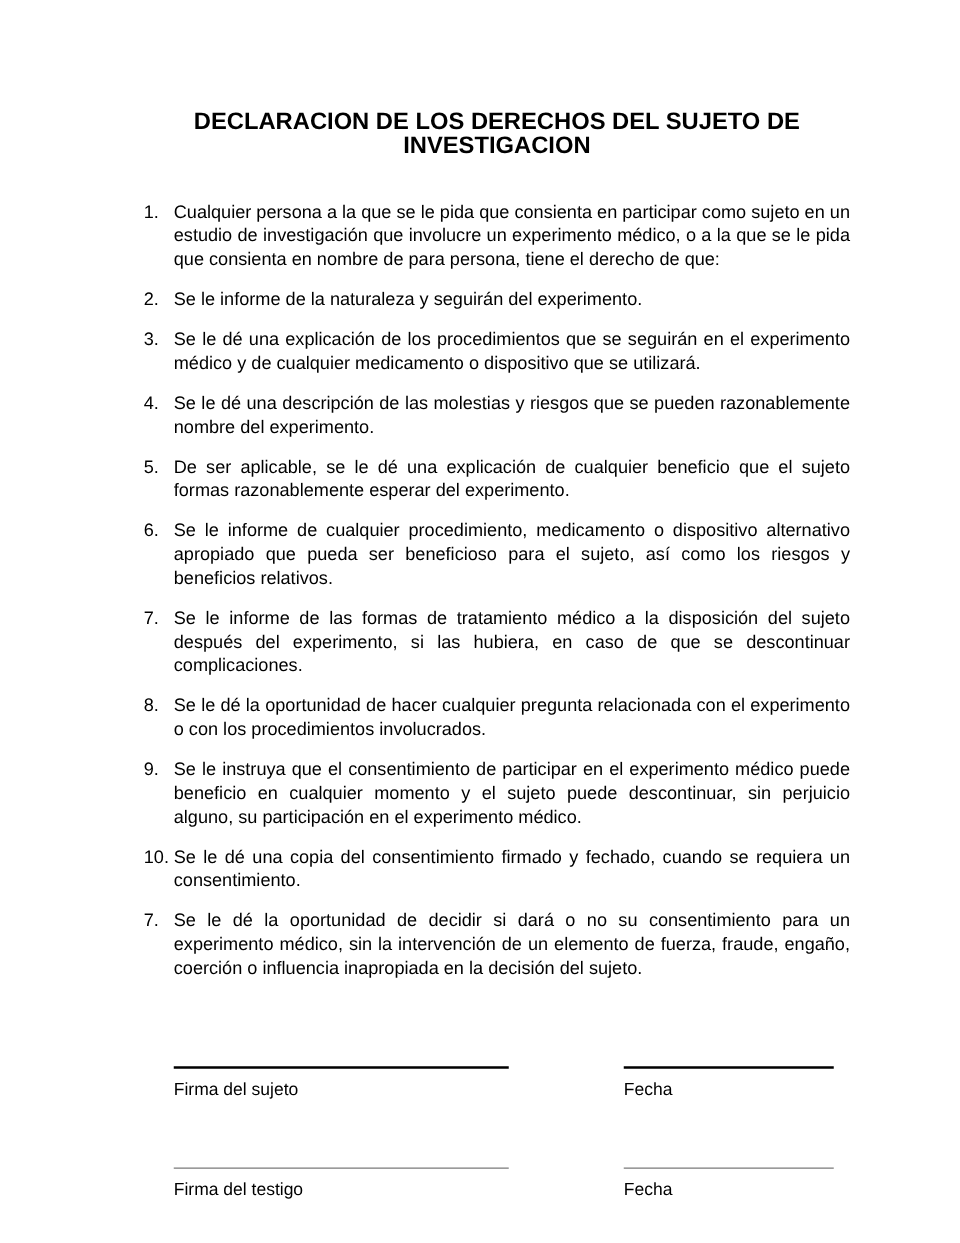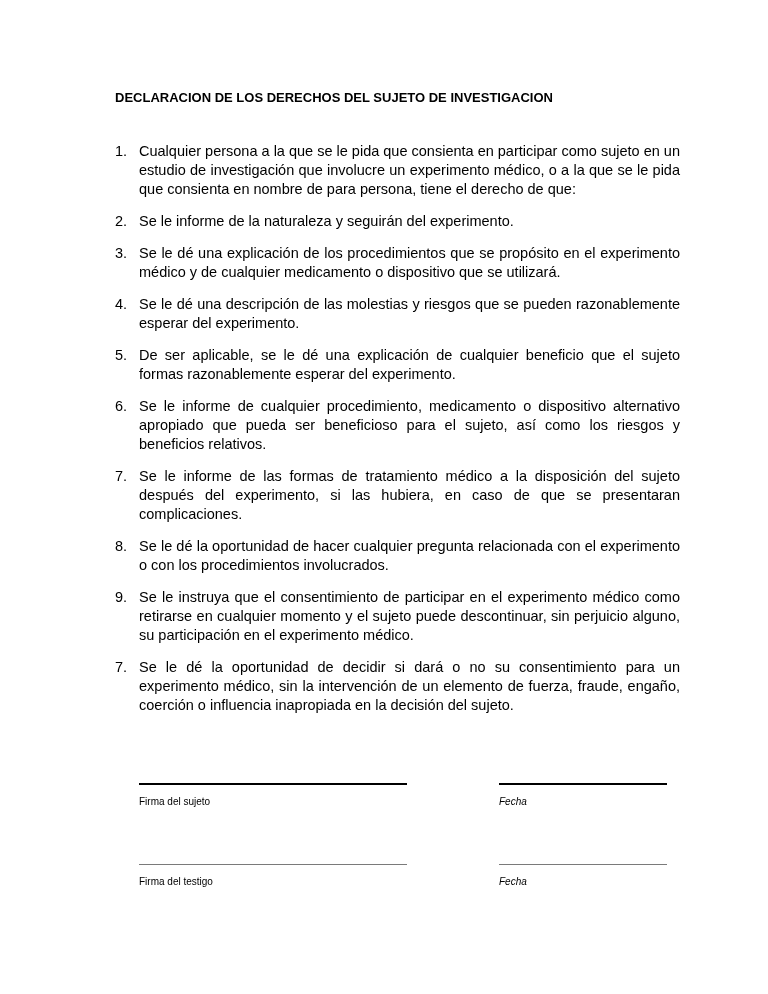--- a/index.html
+++ b/index.html
@@ -14,23 +14,23 @@
     color: #000000;
     overflow: hidden;
   }
   .page {
     box-sizing: border-box;
     width: 768px;
     height: 994px;
     padding: 88px 88px 0 115px;
   }
   .doc-title {
-    text-align: left;
+    text-align: center;
     font-weight: bold;
-    font-size: 13px;
+    font-size: 19px;
     line-height: 19px;
     margin-bottom: 35px;
   }
   .items {
     font-size: 14.5px;
     line-height: 19px;
   }
   .item {
     display: flex;
     margin-bottom: 13px;
@@ -39,36 +39,35 @@
     width: 24px;
     flex-shrink: 0;
   }
   .item-text {
     flex: 1;
     text-align: justify;
   }
   .sig-block {
     margin-left: 24px;
     margin-top: 68px;
-    font-size: 10px;
+    font-size: 14px;
     line-height: 19px;
   }
   .sig-row {
     display: flex;
   }
   .sig-row.second {
     margin-top: 53px;
   }
   .sig-col-left {
     width: 268px;
     margin-right: 92px;
   }
   .sig-col-right {
     width: 168px;
-    font-style: italic;
   }
   .sig-line-bold {
     border-top: 2px solid #000000;
     height: 0;
   }
   .sig-line-thin {
     border-top: 1px solid #7a7a7a;
     height: 0;
   }
   .sig-label {
@@ -88,45 +87,49 @@
     <div class="item">
       <div class="item-num">1.</div>
       <div class="item-text">Cualquier persona a la que se le pida que consienta en participar como sujeto en un estudio de investigación que involucre un experimento médico, o a la que se le pida que consienta en nombre de para persona, tiene el derecho de que:</div>
     </div>
     <div class="item">
       <div class="item-num">2.</div>
       <div class="item-text">Se le informe de la naturaleza y seguirán del experimento.</div>
     </div>
     <div class="item">
       <div class="item-num">3.</div>
-      <div class="item-text">Se le dé una explicación de los procedimientos que se propósito en el experimento médico y de cualquier medicamento o dispositivo que se utilizará.</div>
+      <div class="item-text">Se le dé una explicación de los procedimientos que se seguirán en el experimento médico y de cualquier medicamento o dispositivo que se utilizará.</div>
     </div>
     <div class="item">
       <div class="item-num">4.</div>
-      <div class="item-text">Se le dé una descripción de las molestias y riesgos que se pueden razonablemente esperar del experimento.</div>
+      <div class="item-text">Se le dé una descripción de las molestias y riesgos que se pueden razonablemente nombre del experimento.</div>
     </div>
     <div class="item">
       <div class="item-num">5.</div>
       <div class="item-text">De ser aplicable, se le dé una explicación de cualquier beneficio que el sujeto formas razonablemente esperar del experimento.</div>
     </div>
     <div class="item">
       <div class="item-num">6.</div>
       <div class="item-text">Se le informe de cualquier procedimiento, medicamento o dispositivo alternativo apropiado que pueda ser beneficioso para el sujeto, así como los riesgos y beneficios relativos.</div>
     </div>
     <div class="item">
       <div class="item-num">7.</div>
-      <div class="item-text">Se le informe de las formas de tratamiento médico a la disposición del sujeto después del experimento, si las hubiera, en caso de que se presentaran complicaciones.</div>
+      <div class="item-text">Se le informe de las formas de tratamiento médico a la disposición del sujeto después del experimento, si las hubiera, en caso de que se descontinuar complicaciones.</div>
     </div>
     <div class="item">
       <div class="item-num">8.</div>
       <div class="item-text">Se le dé la oportunidad de hacer cualquier pregunta relacionada con el experimento o con los procedimientos involucrados.</div>
     </div>
     <div class="item">
       <div class="item-num">9.</div>
-      <div class="item-text">Se le instruya que el consentimiento de participar en el experimento médico como retirarse en cualquier momento y el sujeto puede descontinuar, sin perjuicio alguno, su participación en el experimento médico.</div>
+      <div class="item-text">Se le instruya que el consentimiento de participar en el experimento médico puede beneficio en cualquier momento y el sujeto puede descontinuar, sin perjuicio alguno, su participación en el experimento médico.</div>
+    </div>
+    <div class="item">
+      <div class="item-num">10.</div>
+      <div class="item-text">Se le dé una copia del consentimiento firmado y fechado, cuando se requiera un consentimiento.</div>
     </div>
     <div class="item">
       <div class="item-num">7.</div>
       <div class="item-text">Se le dé la oportunidad de decidir si dará o no su consentimiento para un experimento médico, sin la intervención de un elemento de fuerza, fraude, engaño, coerción o influencia inapropiada en la decisión del sujeto.</div>
     </div>
   </div>
 
   <div class="sig-block">
     <div class="sig-row">
       <div class="sig-col-left">

